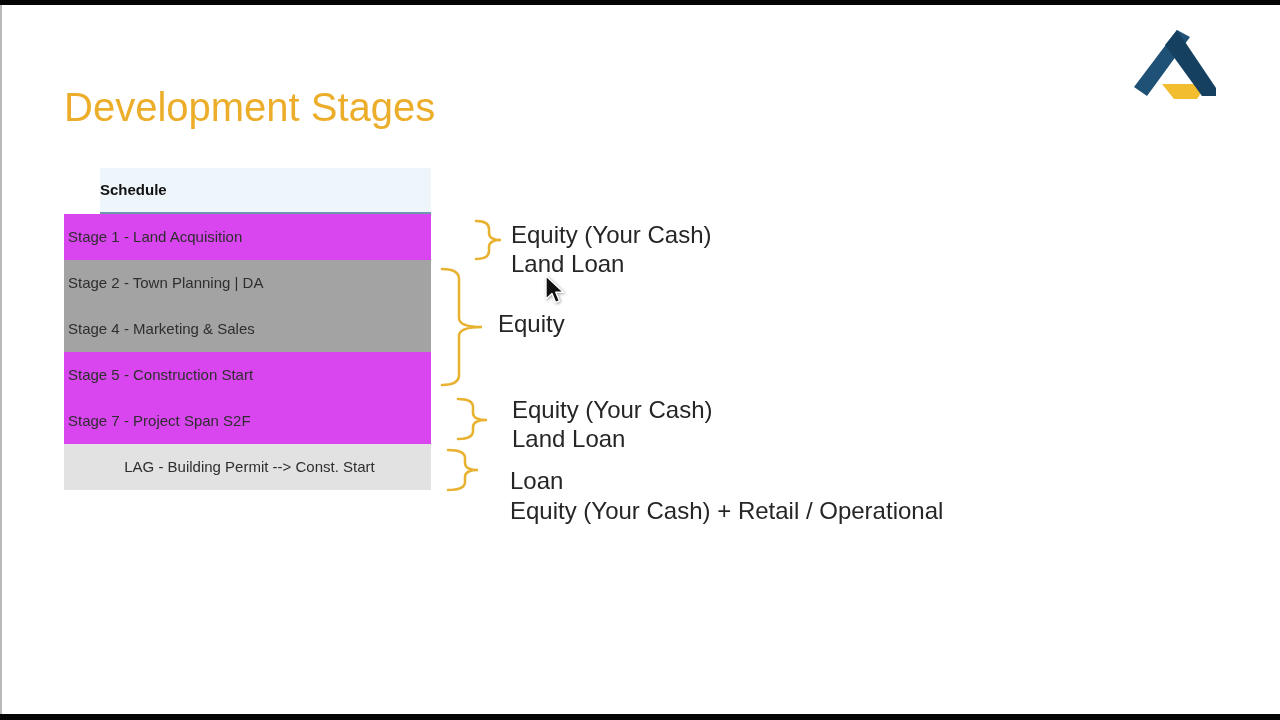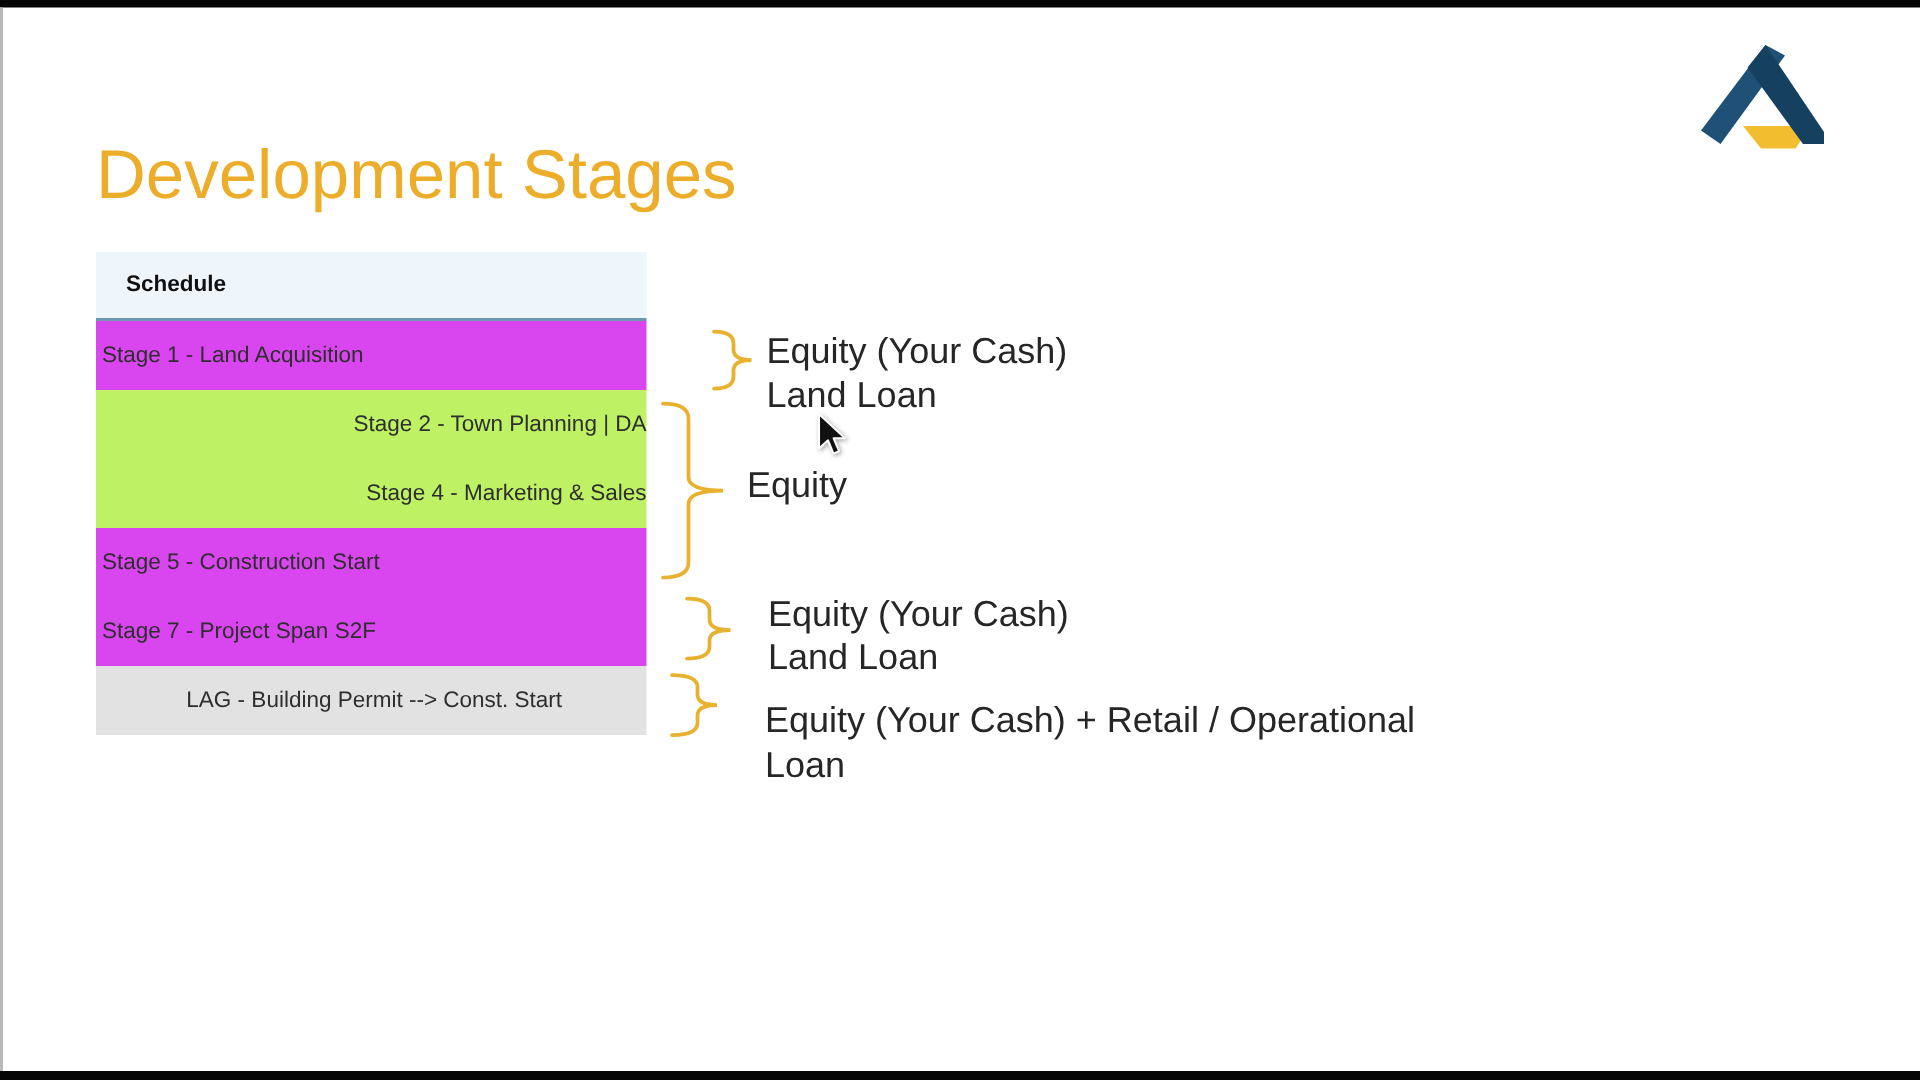--- a/index.html
+++ b/index.html
@@ -8,38 +8,38 @@
     background:#ffffff;
     font-family:"Liberation Sans", sans-serif;
   }
   .letterbox{position:absolute;left:0;width:1280px;background:#050505;}
   .letterbox.top{top:0;height:5px;}
   .letterbox.bottom{bottom:0;height:6px;}
   .edge-line{position:absolute;left:0;top:5px;bottom:6px;width:2px;background:#b9b9b9;}
 
   .slide-title{
     position:absolute;left:64px;top:58px;
-    font-size:46px;font-weight:400;color:#ECAE2A;
+    font-size:40px;font-weight:400;color:#ECAE2A;
     letter-spacing:0px;white-space:nowrap;
   }
 
   .logo{position:absolute;left:1131px;top:28px;width:88px;height:75px;}
 
   .schedule-table{position:absolute;left:64px;top:168px;width:367px;}
   .schedule-header{
-    height:44px;line-height:44px;padding-left:20px;
+    height:44px;line-height:44px;padding-left:0;
     background:#EEF5FB;border-bottom:2px solid #6F96AF;
-    font-size:15px;font-weight:700;color:#111111;
+    font-size:15px;font-weight:700;color:#111111;margin-left:36px;
   }
   .schedule-row{
     height:46px;line-height:46px;padding-left:4px;
     font-size:15px;color:#2e2e2e;white-space:nowrap;
   }
   .schedule-row.white{background:#d946ef;}
-  .schedule-row.gray{background:#bef264;text-align:right;}
+  .schedule-row.gray{background:#a3a3a3;}
   .schedule-row.dark-gray{background:#E2E2E2;text-align:center;}
 
   .brace-layer{position:absolute;left:0;top:0;width:1280px;height:720px;pointer-events:none;}
   .brace-layer path{fill:none;stroke:#E8B12F;stroke-width:2.5;stroke-linecap:round;}
 
   .ann{position:absolute;font-size:24px;line-height:29px;color:#262626;white-space:nowrap;}
   .ann-1{left:511px;top:220px;}
   .ann-2{left:498px;top:309px;}
   .ann-3{left:512px;top:395px;}
   .ann-4{left:510px;top:466px;line-height:30px;}
@@ -87,19 +87,19 @@
 <div class="ann ann-2">
   <div>Equity</div>
 </div>
 
 <div class="ann ann-3">
   <div>Equity (Your Cash)</div>
   <div>Land Loan</div>
 </div>
 
 <div class="ann ann-4">
+  <div>Loan</div>
   <div>Equity (Your Cash) + Retail / Operational</div>
-  <div>Loan</div>
 </div>
 
 <svg class="cursor" viewBox="0 0 20 30">
   <polygon points="1,0 1,23 7,17.6 10.6,26.4 14.4,24.8 10.8,16.2 18.4,16.2" fill="#111111" stroke="#ffffff" stroke-width="1.4" stroke-linejoin="round"></polygon>
 </svg>
 
 </body></html>

